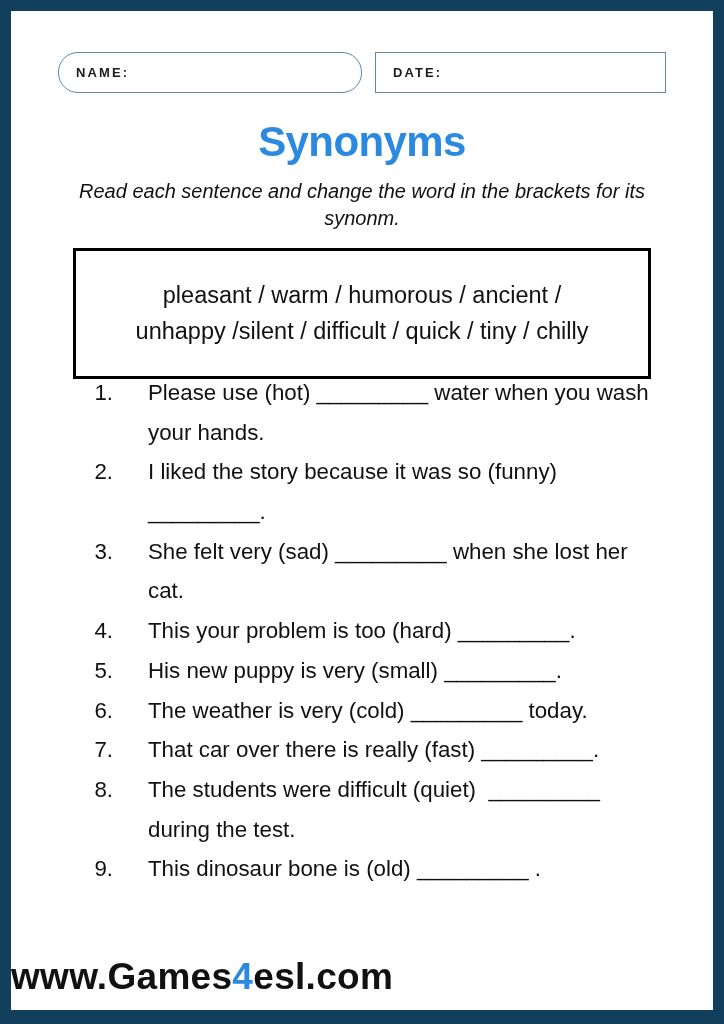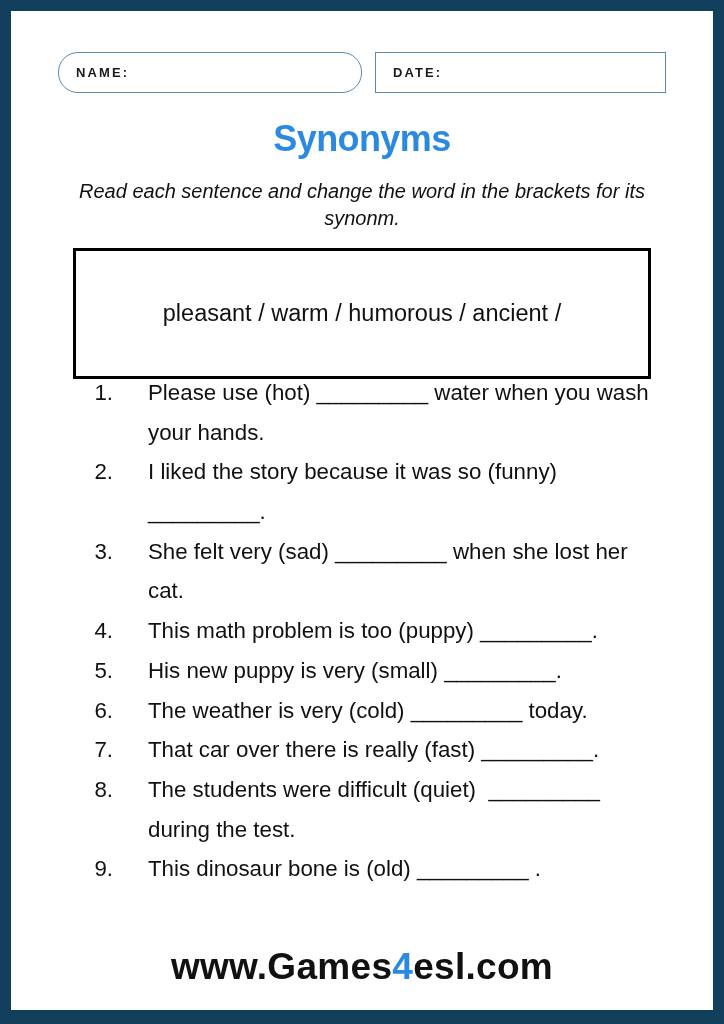--- a/index.html
+++ b/index.html
@@ -52,21 +52,21 @@
     color: #1b1b1b;
   }
 
   
   .title {
     position: absolute;
     top: 108px;
     left: 0;
     right: 0;
     text-align: center;
-    font-size: 36px;
+    font-size: 42px;
     font-weight: bold;
     color: #2b8ae0;
     letter-spacing: -0.6px;
     line-height: 1.1;
   }
 
   
   .instructions {
     position: absolute;
     top: 167px;
@@ -122,24 +122,24 @@
   }
   .q-text {
     flex: 1 1 auto;
     white-space: pre-wrap;
     margin-left: 31px;
   }
 
   
   .footer {
     position: absolute;
-    bottom: 22px;
+    bottom: 12px;
     left: 0;
     right: 0;
-    text-align: center;
+    text-align: left;
     font-size: 37px;
     font-weight: bold;
     color: #111111;
     letter-spacing: 0.3px;
   }
   .footer .accent { color: #2b8ae0; }
 </style>
 </head>
 <body>
 
@@ -155,39 +155,40 @@
       </div>
     </div>
 
     <div class="title">Synonyms</div>
 
     <div class="instructions">Read each sentence and change the word in the brackets for its synonm.</div>
 
     <div class="word-bank">
       <div class="word-bank-text">
         <div>pleasant / warm / humorous / ancient /</div>
+        <div>unhappy /silent / difficult / quick / tiny / chilly</div>
       </div>
     </div>
 
     <div class="questions">
       <div class="q-item">
         <span class="q-num">1.</span>
         <span class="q-text">Please use (hot) _________ water when you wash your hands.</span>
       </div>
       <div class="q-item">
         <span class="q-num">2.</span>
         <span class="q-text">I liked the story because it was so (funny) _________.</span>
       </div>
       <div class="q-item">
         <span class="q-num">3.</span>
         <span class="q-text">She felt very (sad) _________ when she lost her cat.</span>
       </div>
       <div class="q-item">
         <span class="q-num">4.</span>
-        <span class="q-text">This math problem is too (puppy) _________.</span>
+        <span class="q-text">This your problem is too (hard) _________.</span>
       </div>
       <div class="q-item">
         <span class="q-num">5.</span>
         <span class="q-text">His new puppy is very (small) _________.</span>
       </div>
       <div class="q-item">
         <span class="q-num">6.</span>
         <span class="q-text">The weather is very (cold) _________ today.</span>
       </div>
       <div class="q-item">

